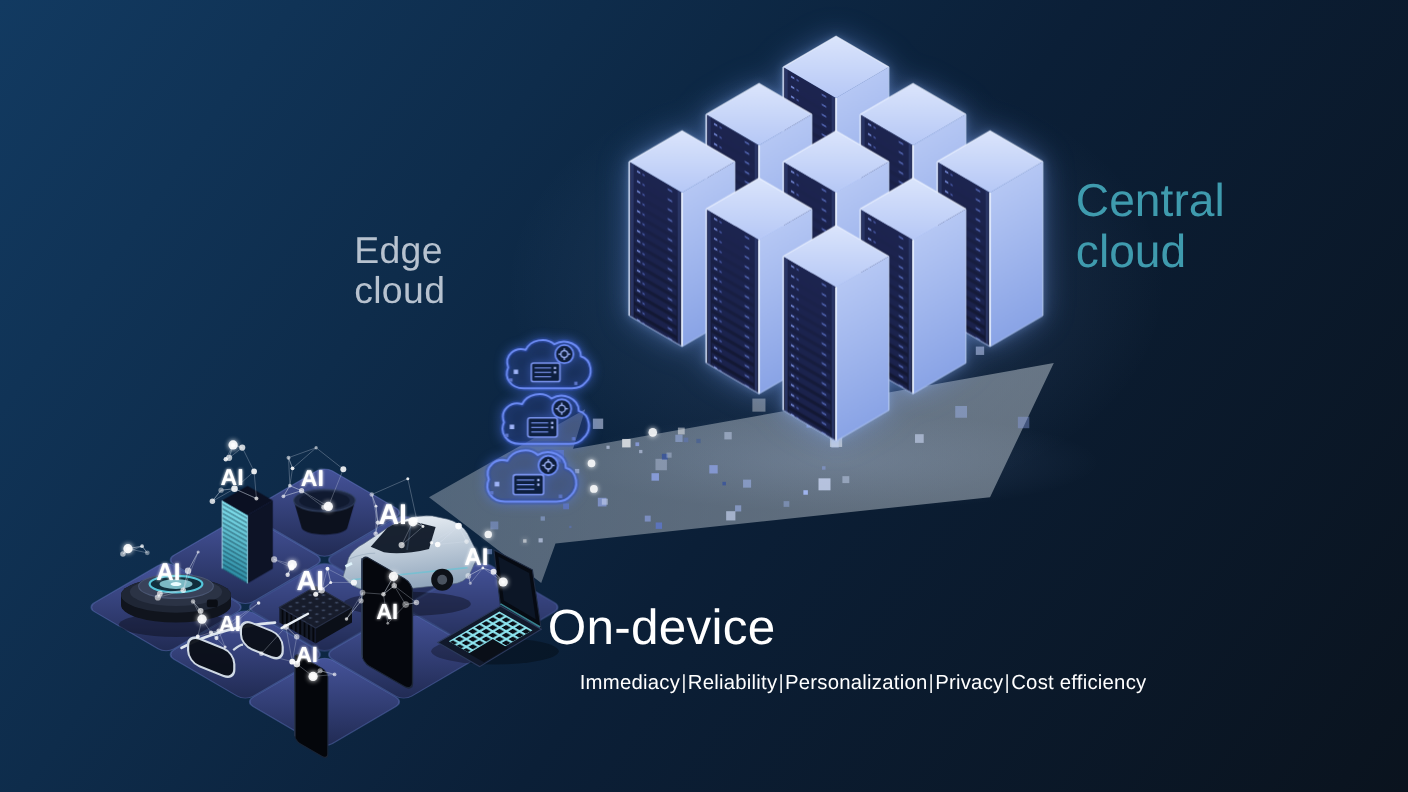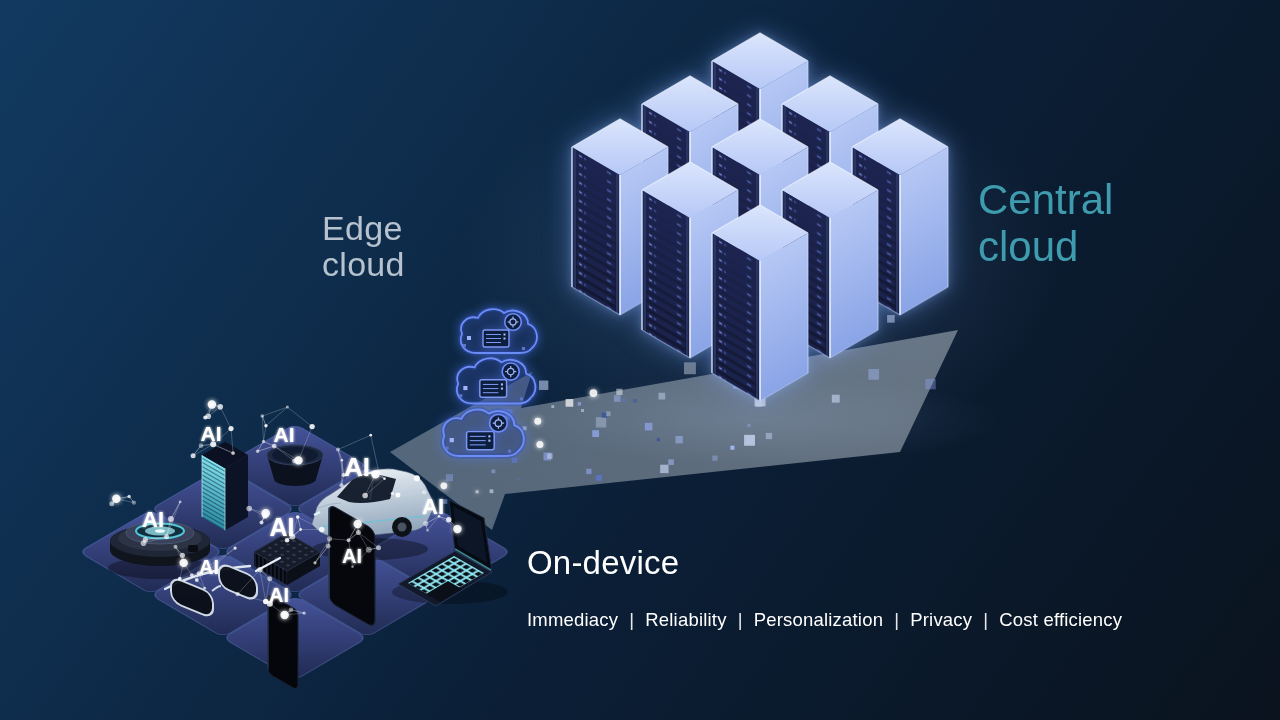--- a/index.html
+++ b/index.html
@@ -2,23 +2,23 @@
 <html style="--background_top: #123a61; --background_bottom: #0a131e; --central_cloud_text: #3f9bae; --edge_cloud_text: #b7c2cf; --on_device_text: #ffffff; --ai_text: #ffffff; --rack_top: #c9d8f9; --rack_side: #a6bdf1; --rack_dark_face: #1a2148; --cloud_icon_stroke: #6d8cf5; --arrow_fill: #aeb8c2; --tile_fill: #2c3a72; --device_accent_teal: #52c5d9;"><head>
 <meta charset="utf-8">
 <style>
   html,body{margin:0;padding:0;}
   body{position:relative;width:1280px;height:720px;overflow:hidden;
        background:linear-gradient(126deg,var(--background_top,#123a61) 0%,#0e2c4b 30%,#0b1f37 55%,var(--background_bottom,#0a131e) 100%);
        font-family:"Liberation Sans",sans-serif;}
   #scene{position:absolute;left:0;top:0;width:1280px;height:720px;}
   .ovl{position:absolute;white-space:pre-line;user-select:none;}
   #edge-label{left:322px;top:210px;font-size:34px;line-height:1.07;font-weight:500;color:var(--edge_cloud_text,#b7c2cf);letter-spacing:.3px;}
-  #central-label{left:978px;top:176px;font-size:42px;line-height:1.12;font-weight:500;color:var(--central_cloud_text,#3f9bae);}
-  #ondevice-label{left:527px;top:544px;font-size:33px;font-weight:500;color:var(--on_device_text,#ffffff);letter-spacing:.2px;}
-  #features{position:absolute;left:527px;top:609px;display:flex;align-items:center;gap:11px;
+  #central-label{left:978px;top:158px;font-size:42px;line-height:1.12;font-weight:500;color:var(--central_cloud_text,#3f9bae);}
+  #ondevice-label{left:498px;top:544px;font-size:45px;font-weight:500;color:var(--on_device_text,#ffffff);letter-spacing:.2px;}
+  #features{position:absolute;left:527px;top:609px;display:flex;align-items:center;gap:1px;
             font-size:18.5px;font-weight:400;color:var(--on_device_text,#ffffff);letter-spacing:.2px;white-space:nowrap;}
   #features .sep{opacity:.9;font-weight:300;}
   .ai{font-family:"Liberation Sans",sans-serif;font-weight:700;fill:var(--ai_text,#fff);text-anchor:middle;filter:url(#glowT);}
   #racks{filter:drop-shadow(0 0 14px rgba(120,160,255,.30)) drop-shadow(0 0 4px rgba(150,190,255,.35));}
   .cloud{filter:drop-shadow(0 0 5px rgba(90,130,255,.75));}
 </style>
 </head>
 <body>
 
 <svg id="scene" viewBox="0 0 1280 720">

